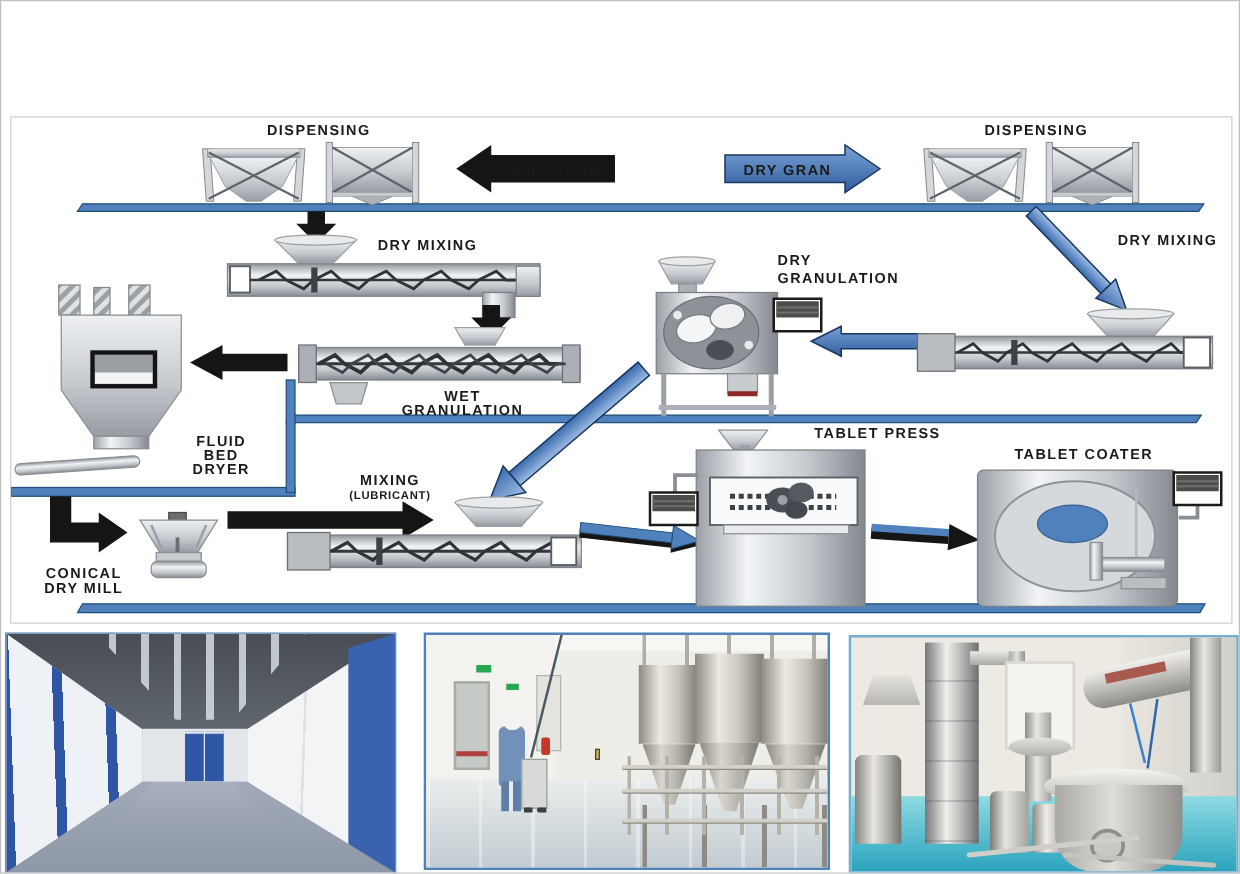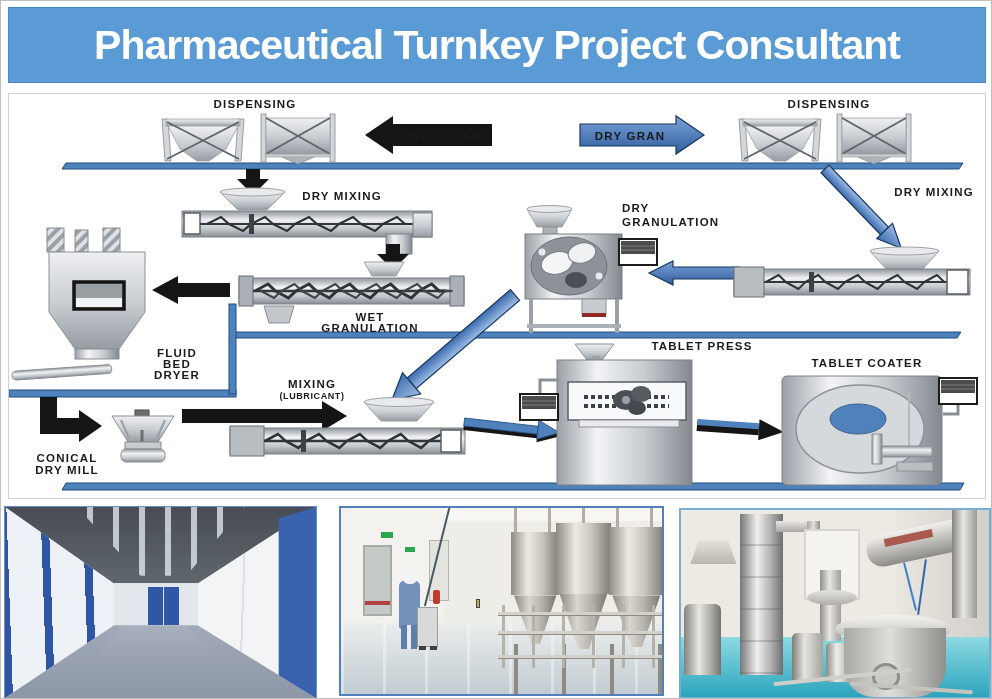--- a/index.html
+++ b/index.html
@@ -134,23 +134,20 @@
   .p3-hose1{left:74%;top:28%;width:2px;height:26%;background:#3f7fd0;transform:rotate(-14deg);}
   .p3-hose2{left:78%;top:26%;width:2px;height:30%;background:#2f66ab;transform:rotate(8deg);}
   .p3-rail1{left:30%;top:88%;width:45%;height:4px;border-radius:3px;background:#cfcec9;transform:rotate(-6deg);}
   .p3-rail2{left:55%;top:94%;width:40%;height:4px;border-radius:3px;background:#c4c3be;transform:rotate(4deg);}
 </style>
 </head>
 <body>
 
 <div class="page">
 
-  <div class="banner">
-    <h1>Pharmaceutical Turnkey Project Consultant</h1>
-  </div>
 
   <div class="diagram">
   <svg width="978" height="406" viewBox="0 0 978 406">
     <defs>
       <linearGradient id="mv" x1="0" y1="0" x2="0" y2="1">
         <stop offset="0" stop-color="#eef0f2"></stop>
             <stop offset=".55" stop-color="#c6cbd0"></stop>
             <stop offset="1" stop-color="#969ca2"></stop>
       </linearGradient>
       <linearGradient id="mh" x1="0" y1="0" x2="0" y2="1">

